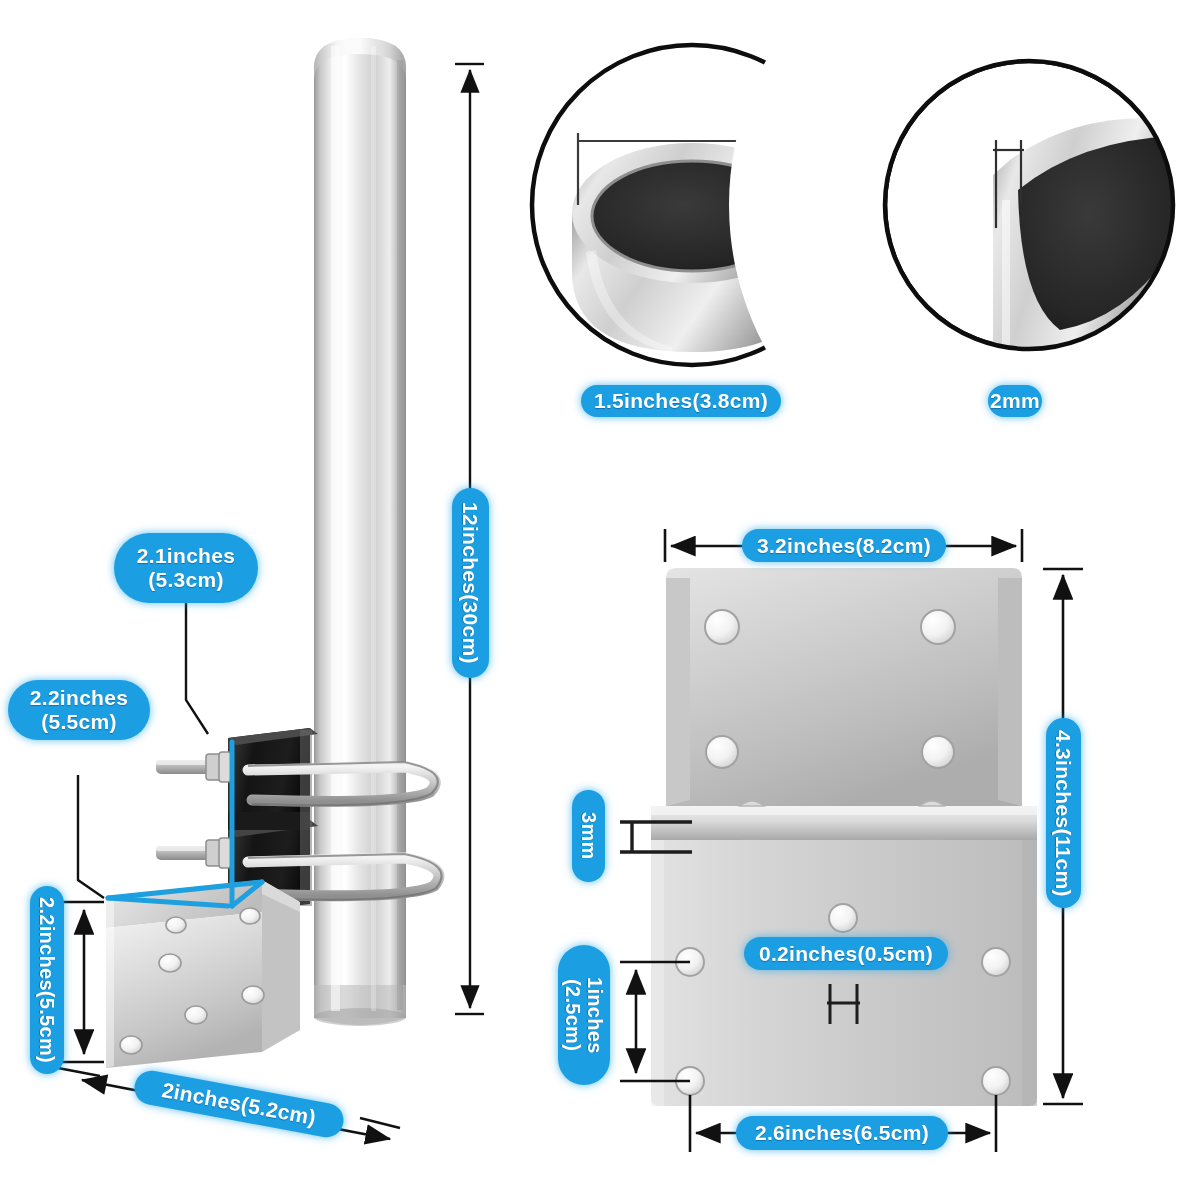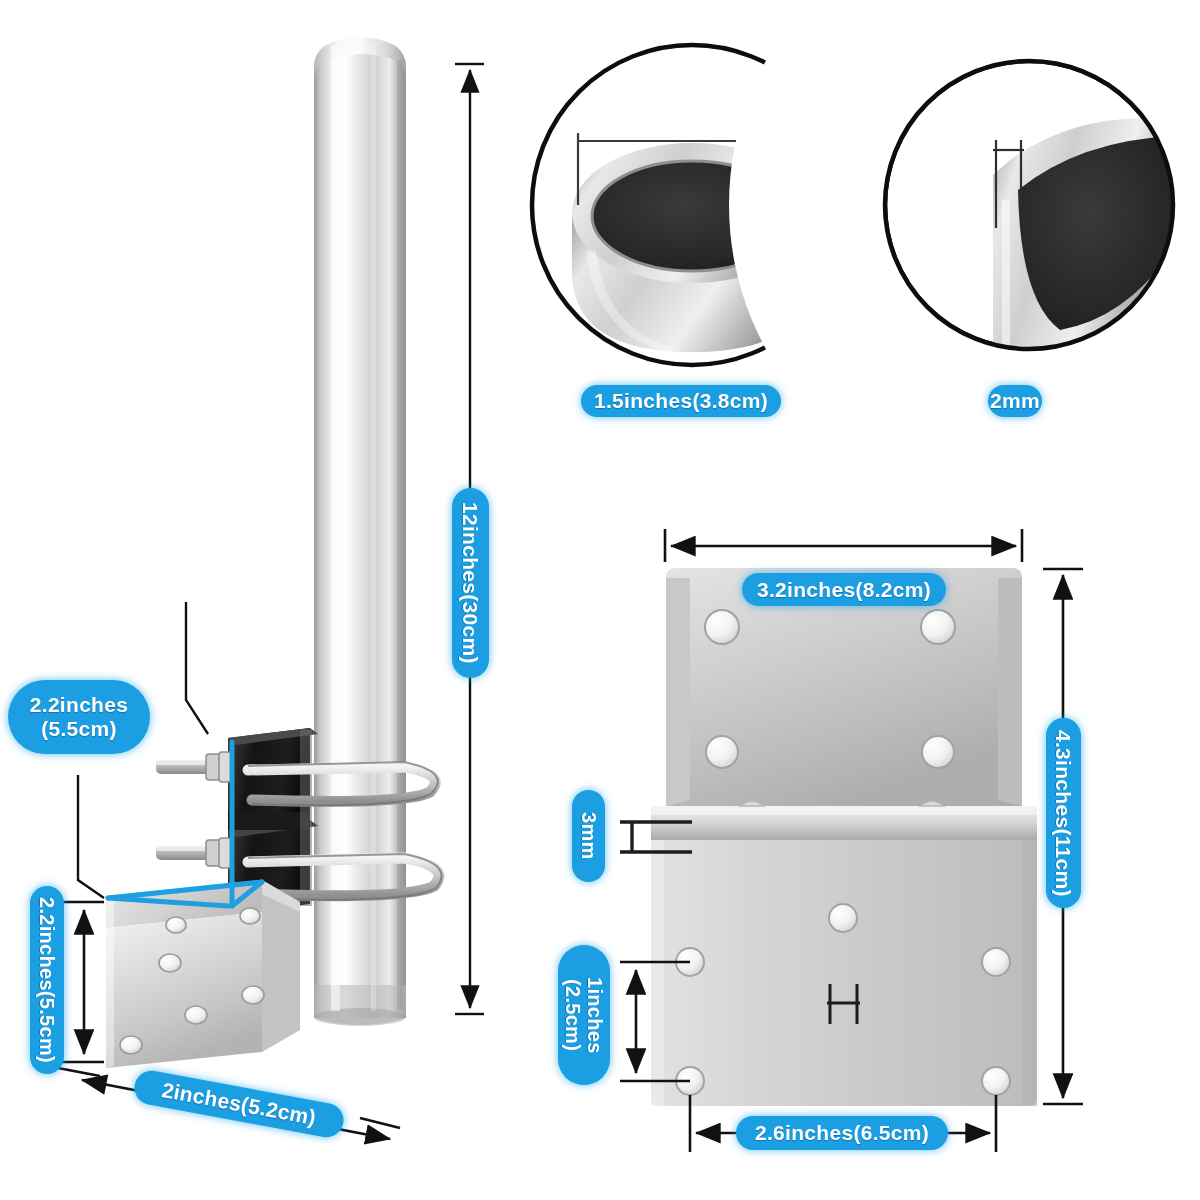--- a/index.html
+++ b/index.html
@@ -351,33 +351,36 @@
     <line x1="696" y1="1133" x2="990" y2="1133" marker-start="url(#arrHeadStart)" marker-end="url(#arrHeadEnd)"></line>
   </g>
 </svg>
 
 <div class="pill vert" style="left:452px;top:488px;width:37px;height:190px;font-size:21px;">12inches(30cm)</div>
 
 <div class="pill" style="left:581px;top:385px;width:200px;height:32px;font-size:21px;">1.5inches(3.8cm)</div>
 
 <div class="pill" style="left:988px;top:385px;width:54px;height:32px;font-size:21px;">2mm</div>
 
-
-<div class="pill" style="left:8px;top:680px;width:142px;height:74px;font-size:21px;">2.2inches
+<div class="pill" style="left:114px;top:533px;width:144px;height:70px;font-size:21px;">2.1inches
+(5.3cm)</div>
+
+<div class="pill" style="left:8px;top:680px;width:142px;height:60px;font-size:21px;">2.2inches
 (5.5cm)</div>
 
 <div class="pill vert" style="left:30px;top:886px;width:34px;height:188px;font-size:20px;">2.2inches(5.5cm)</div>
 
 <div class="pill" style="left:133px;top:1087px;width:212px;height:34px;font-size:21px;transform:rotate(10.5deg);transform-origin:center;">2inches(5.2cm)</div>
 
-<div class="pill" style="left:742px;top:529px;width:204px;height:33px;font-size:21px;margin-top:44px;">3.2inches(8.2cm)</div>
+<div class="pill" style="left:742px;top:529px;width:204px;height:33px;font-size:21px;">3.2inches(8.2cm)</div>
 
 <div class="pill vert" style="left:1046px;top:718px;width:35px;height:190px;font-size:21px;">4.3inches(11cm)</div>
 
 <div class="pill vert" style="left:572px;top:790px;width:33px;height:92px;font-size:20px;">3mm</div>
 
+<div class="pill" style="left:744px;top:937px;width:204px;height:33px;font-size:21px;">0.2inches(0.5cm)</div>
 
 <div class="pill vert" style="left:558px;top:945px;width:52px;height:140px;font-size:20px;">1inches
 (2.5cm)</div>
 
 <div class="pill" style="left:736px;top:1116px;width:212px;height:34px;font-size:21px;">2.6inches(6.5cm)</div>
 
 </div>
 
 </body></html>

